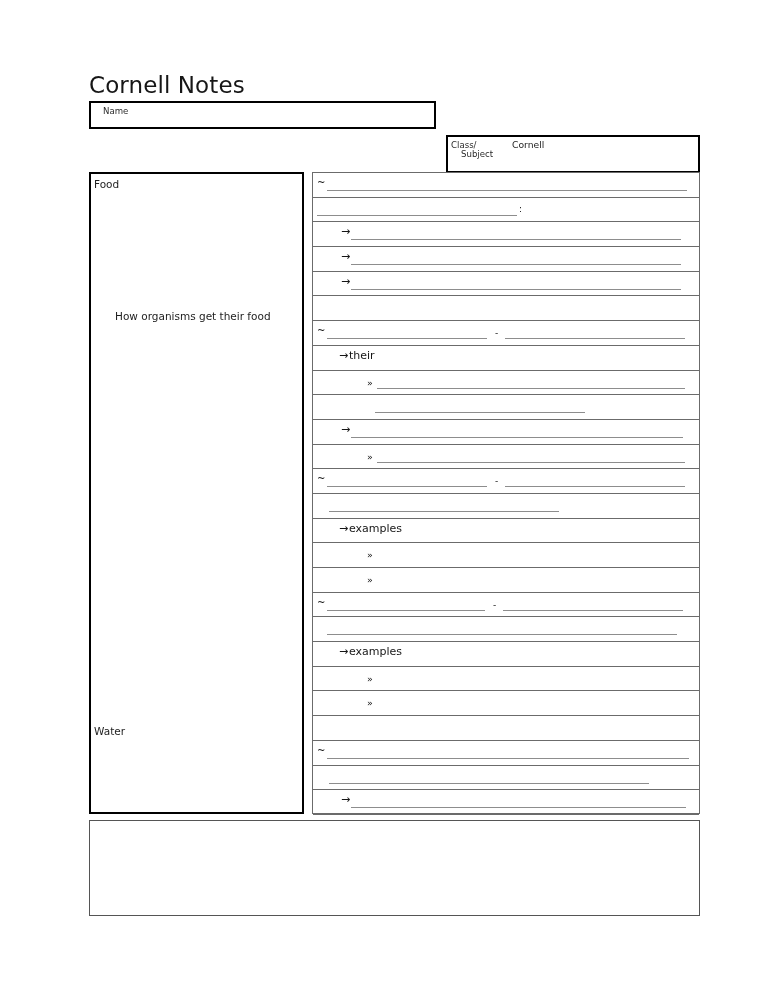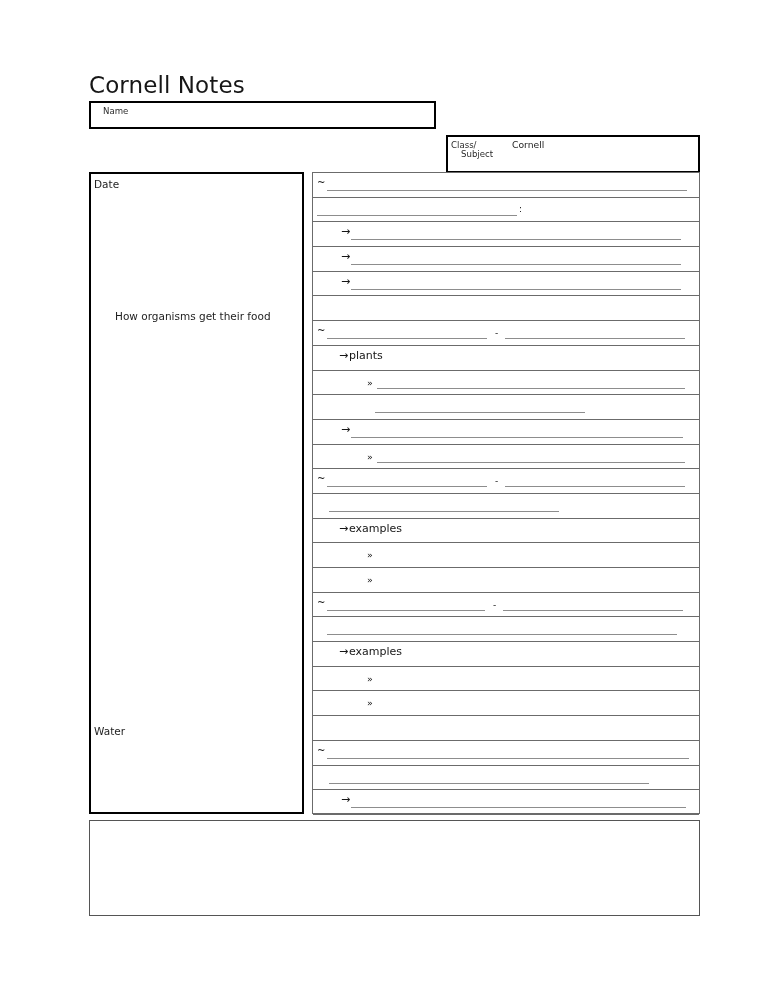--- a/index.html
+++ b/index.html
@@ -165,21 +165,21 @@
 
 
 
   <div class="field-box" id="class-box">
     <span class="field-label" id="class-label">Class/</span>
     <span class="field-label" id="class-label-2">Subject</span>
     <span class="field-value" id="class-value">Cornell</span>
   </div>
 
   <div class="cue-column">
-    <span class="cue-item" id="cue-food">Date</span>
+    <span class="cue-item" id="cue-food">Food</span>
     <span class="cue-item" id="cue-organism">How organisms get their food</span>
     <span class="cue-item" id="cue-water">Water</span>
   </div>
 
   <div class="notes-column" id="notes-column">
       <div class="note-row">
         <span class="mk mk-tilde" style="left: 4px; top: 4px;">~</span>
         <div class="fill" style="left: 14px; top: 17px; width: 360px;"></div>
       </div>
       <div class="note-row">
@@ -200,21 +200,21 @@
       </div>
       <div class="note-row"></div>
       <div class="note-row">
         <span class="mk mk-tilde" style="left: 4px; top: 4px;">~</span>
         <div class="fill" style="left: 14px; top: 17px; width: 160px;"></div>
         <span class="mk mk-dash" style="left: 182px; top: 6px;">-</span>
         <div class="fill" style="left: 192px; top: 17px; width: 180px;"></div>
       </div>
       <div class="note-row">
         <span class="mk mk-arrow" style="left: 26px; top: 4px;">→</span>
-        <span class="mk mk-text" style="left: 36px; top: 4px;">plants</span>
+        <span class="mk mk-text" style="left: 36px; top: 4px;">their</span>
       </div>
       <div class="note-row">
         <span class="mk mk-guillemet" style="left: 54px; top: 6px;">»</span>
         <div class="fill" style="left: 64px; top: 17px; width: 308px;"></div>
       </div>
       <div class="note-row">
         <div class="fill" style="left: 62px; top: 17px; width: 210px;"></div>
       </div>
       <div class="note-row">
         <span class="mk mk-arrow" style="left: 28px; top: 4px;">→</span>

